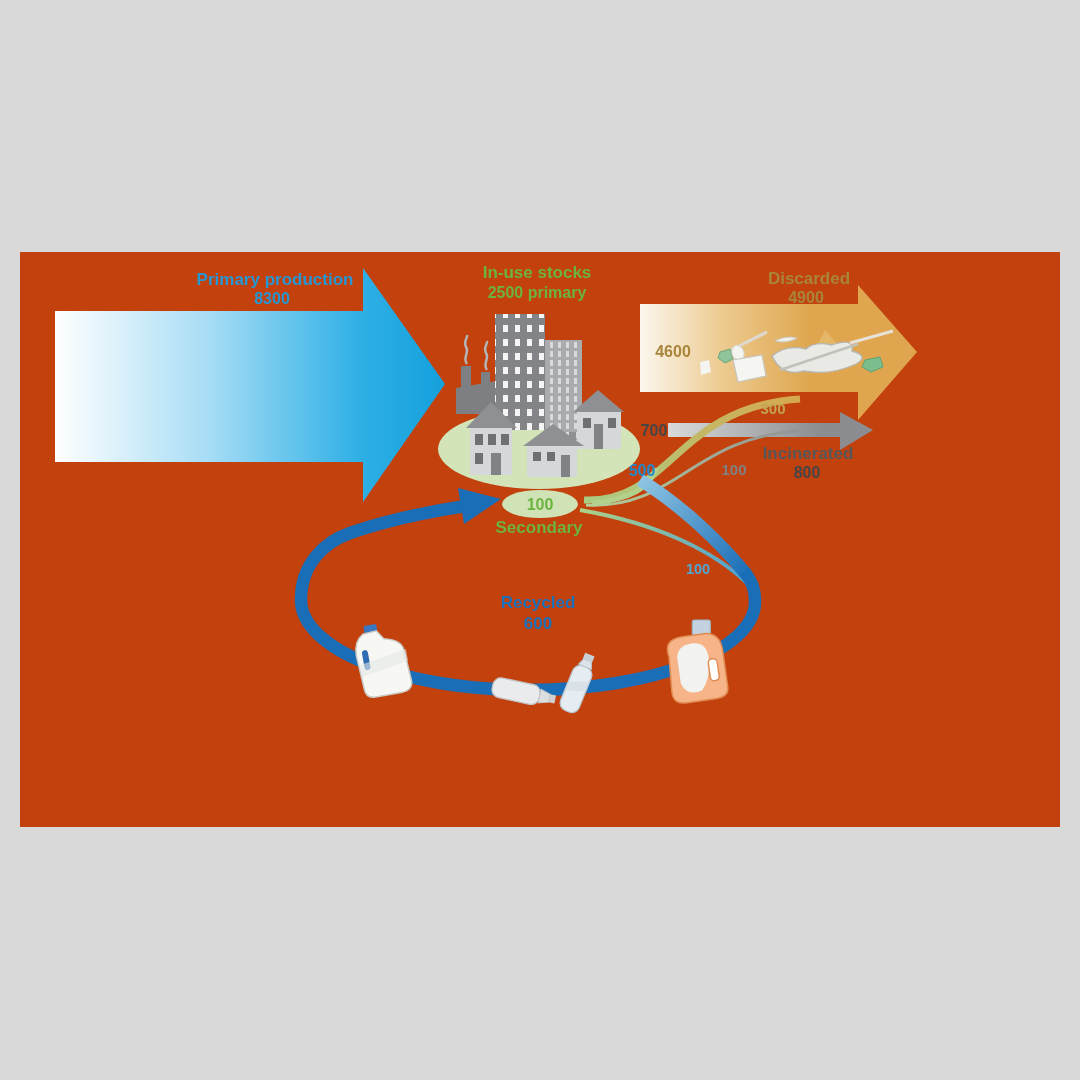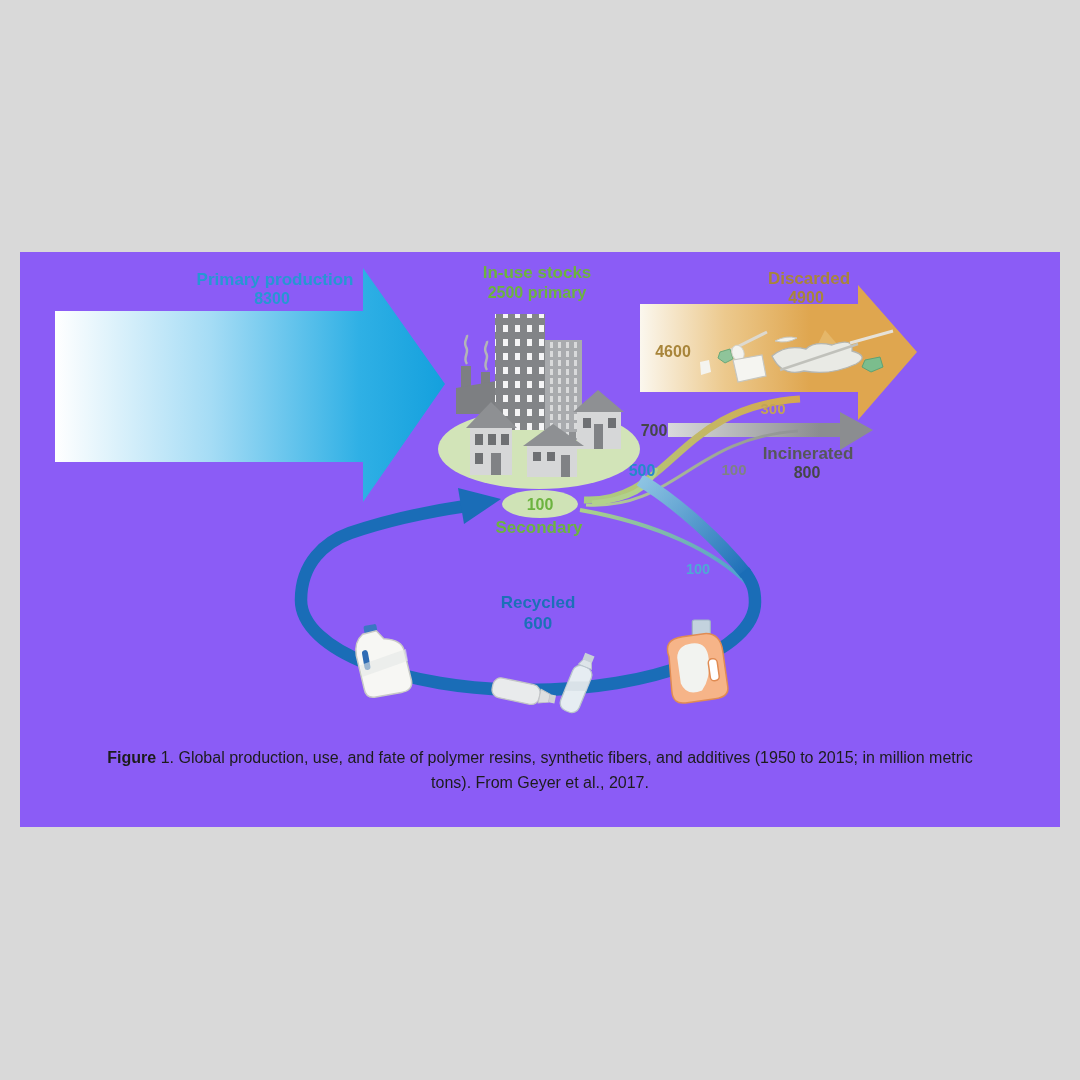--- a/index.html
+++ b/index.html
@@ -2,21 +2,21 @@
 <html><head>
 <meta charset="utf-8">
 <style>
   html,body{margin:0;padding:0;}
   body{
     width:1080px;height:1080px;background:#d9d9d9;
     font-family:"Liberation Sans",sans-serif;position:relative;overflow:hidden;
   }
   .panel{
     position:absolute;left:20px;top:252px;width:1040px;height:575px;
-    background:#8b5cf6;
+    background:#c2410c;
   }
   .diagram-svg{display:block;}
   svg text{font-family:"Liberation Sans",sans-serif;font-weight:bold;}
   .t-blue{fill:#2697d3;font-size:17px;}
   .t-blue-num{fill:#2697d3;font-size:16px;}
   .t-green{fill:#6cb33f;font-size:17px;}
   .t-green-num{fill:#6cb33f;font-size:16px;}
   .t-brown{fill:#a8853a;font-size:17px;}
   .t-brown-num{fill:#a8853a;font-size:16px;}
   .t-tan-num{fill:#c3a355;font-size:15px;}
@@ -200,18 +200,13 @@
       <path d="M -10 -4 L 10 -12 L 10 -2 L -10 6 Z" fill="#d3dde4" opacity="0.7"></path>
     </g>
     <g transform="translate(677,417) rotate(-8)">
       <rect x="1" y="-48" width="18" height="16" rx="2" fill="#c3d2de" stroke="#9fb4c4" stroke-width="1.2" transform="rotate(8 10 -40)"></rect>
       <path d="M -26 -16 Q -30 -34 -10 -34 L 12 -34 Q 28 -33 28 -14 L 28 22 Q 28 32 14 32 L -16 32 Q -29 32 -28 18 Z" fill="#f6b488" stroke="#e08b52" stroke-width="1.5"></path>
       <path d="M -18 -14 Q -16 -26 -2 -26 Q 14 -26 13 -8 Q 12 12 2 22 Q -14 26 -18 12 Z" fill="#f2f3f0"></path>
       <rect x="12" y="-8" width="9" height="22" rx="4" fill="#ffffff" stroke="#e08b52" stroke-width="1.5"></rect>
     </g>
   </svg>
 
-  <div class="caption">
-    <span class="cap-bold">Figure</span>
-    <span>1.</span>
-    <span>Global production, use, and fate of polymer resins, synthetic fibers, and additives (1950 to 2015; in million metric tons). From Geyer et al., 2017.</span>
-  </div>
 </div>
 
 </body></html>

